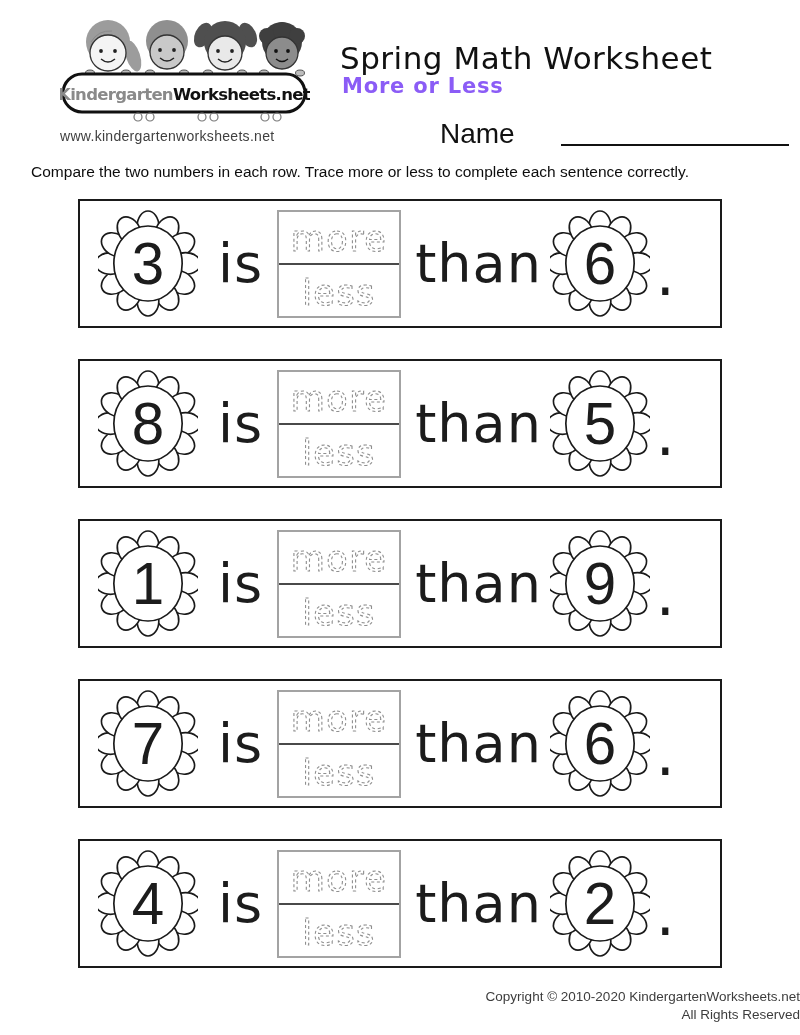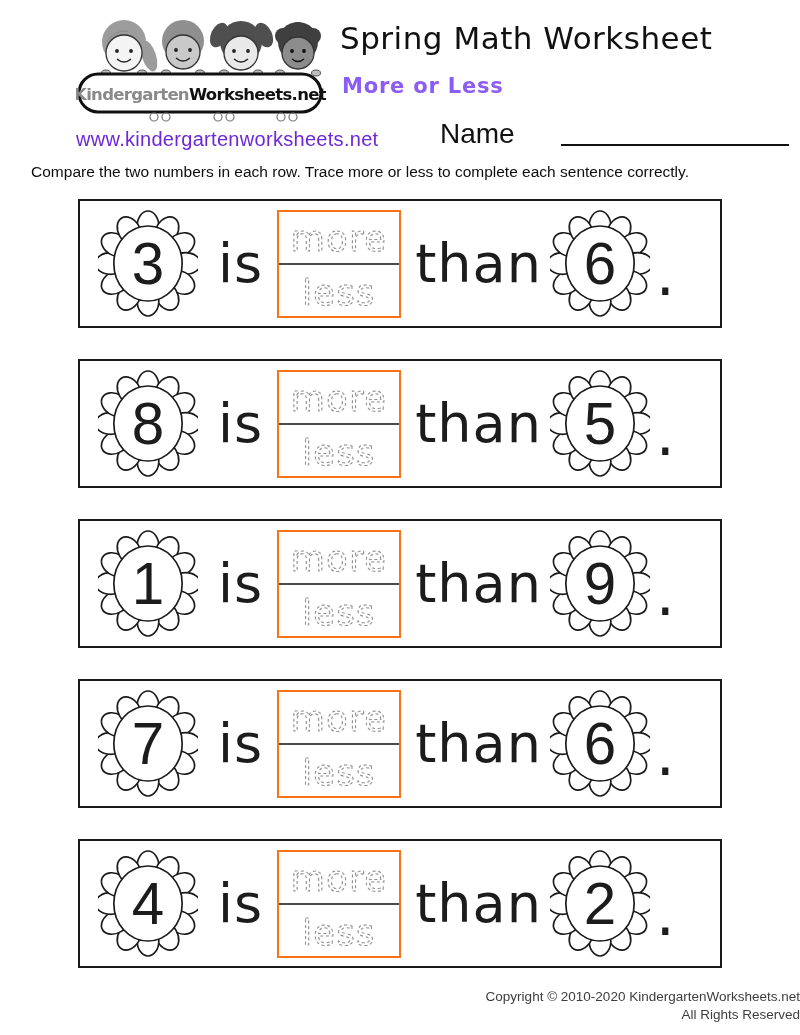--- a/index.html
+++ b/index.html
@@ -2,28 +2,28 @@
 <html><head>
 <meta charset="utf-8">
 <style>
   html,body{margin:0;padding:0;background:#ffffff;}
   .page{
     position:relative;width:800px;height:1035px;background:#ffffff;overflow:hidden;
     font-family:"DejaVu Sans",sans-serif;color:#1a1a1a;
   }
 
   
-  .logo-wrap{position:absolute;left:76px;top:12px;width:250px;}
+  .logo-wrap{position:absolute;left:60px;top:12px;width:250px;}
   .logo-svg{display:block;}
   .site-url{
-    width:250px;text-align:center;margin-top:4px;
-    font-family:"Liberation Sans",sans-serif;font-size:20px;color:#6d28d9;letter-spacing:.3px;
+    width:250px;margin-top:4px;
+    font-family:"Liberation Sans",sans-serif;font-size:14px;color:#404040;letter-spacing:.3px;
   }
   .title{
-    position:absolute;left:340px;top:20px;
+    position:absolute;left:340px;top:40px;
     font-size:31px;letter-spacing:.5px;color:#111;font-weight:400;
   }
   .subtitle{
     position:absolute;left:342px;top:74px;
     font-size:21px;font-weight:bold;letter-spacing:.8px;color:#8b5cf6;
   }
   .name-row{
     position:absolute;left:440px;top:118px;display:flex;align-items:flex-end;gap:44px;
   }
   .name-label{font-size:28px;color:#111;font-family:"Liberation Sans",sans-serif;}
@@ -49,21 +49,21 @@
   .word{
     font-size:54px;color:#1c1c1c;line-height:1;letter-spacing:1px;
   }
   .word.is{margin-left:20px;}
   .word.than{margin-left:14px;text-align:right;}
   .period{
     font-size:60px;color:#1c1c1c;align-self:flex-end;margin-bottom:22px;margin-left:6px;line-height:1;
   }
   .mlbox{
     box-sizing:border-box;margin-left:14px;width:124px;height:108px;
-    border:2px solid #f97316;background:#fff;display:flex;flex-direction:column;
+    border:2px solid #a3a3a3;background:#fff;display:flex;flex-direction:column;
   }
   .mlcell{flex:1;display:flex;align-items:center;justify-content:center;}
   .mlcell.bottom{border-top:2px solid #4a4a4a;justify-content:center;}
   .trace-text{
     font-family:"DejaVu Sans",sans-serif;font-size:35px;
     fill:none;stroke:#8f8f8f;stroke-width:1.1;stroke-dasharray:3 2.6;letter-spacing:1.5px;
   }
 
   
   .flower-num{

